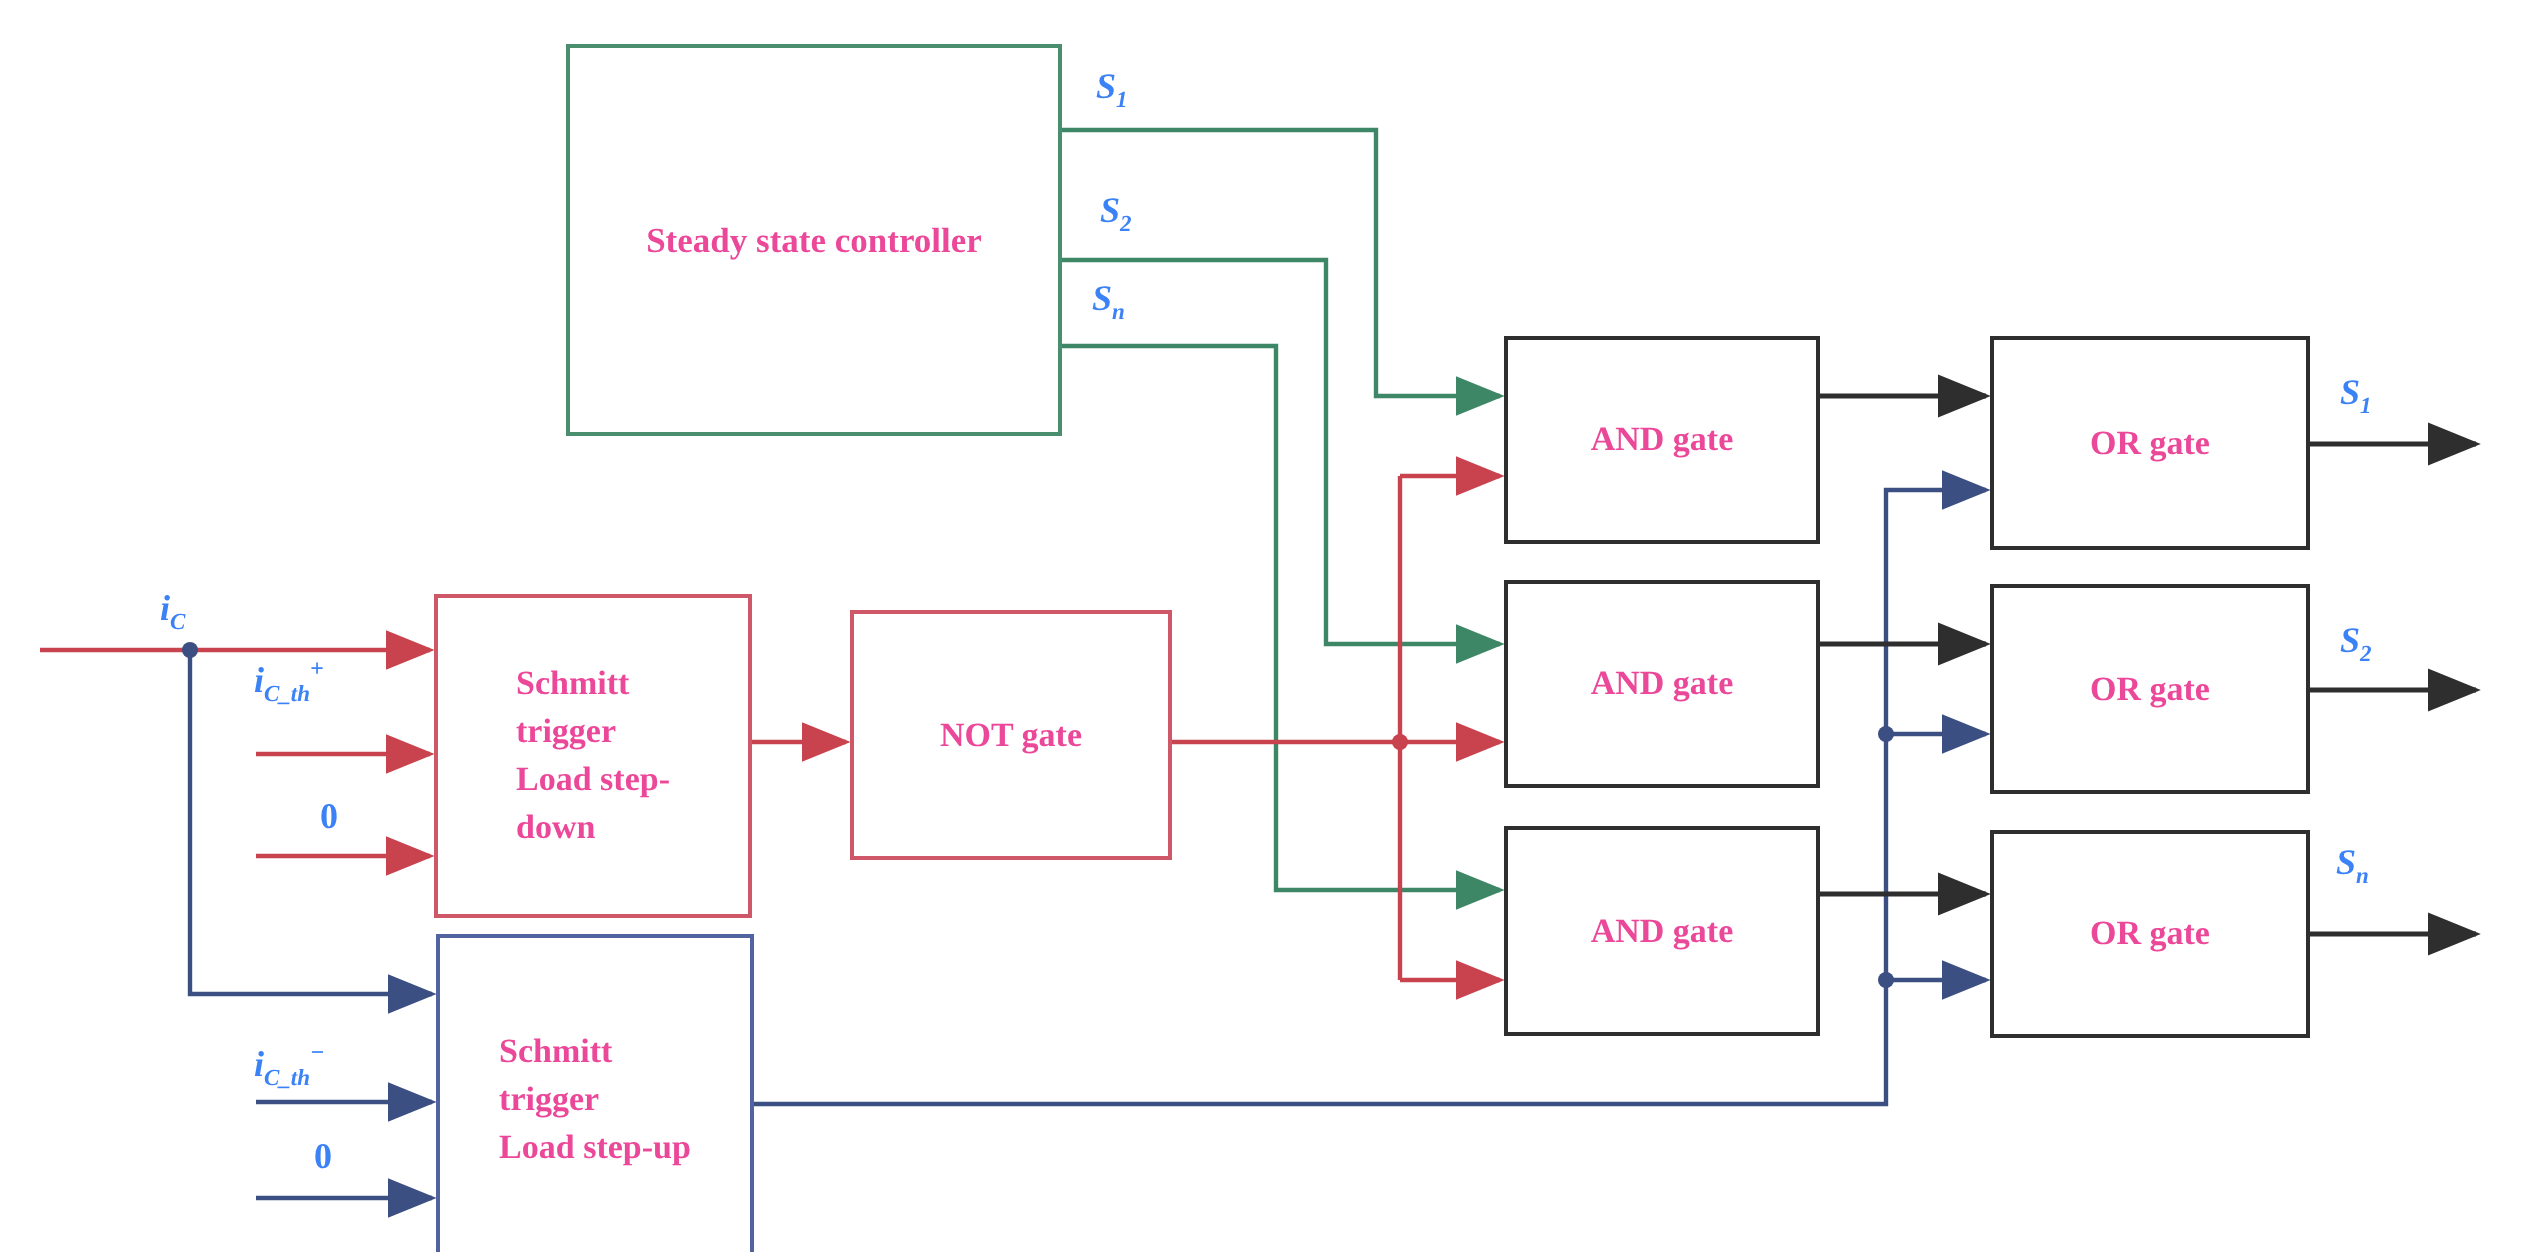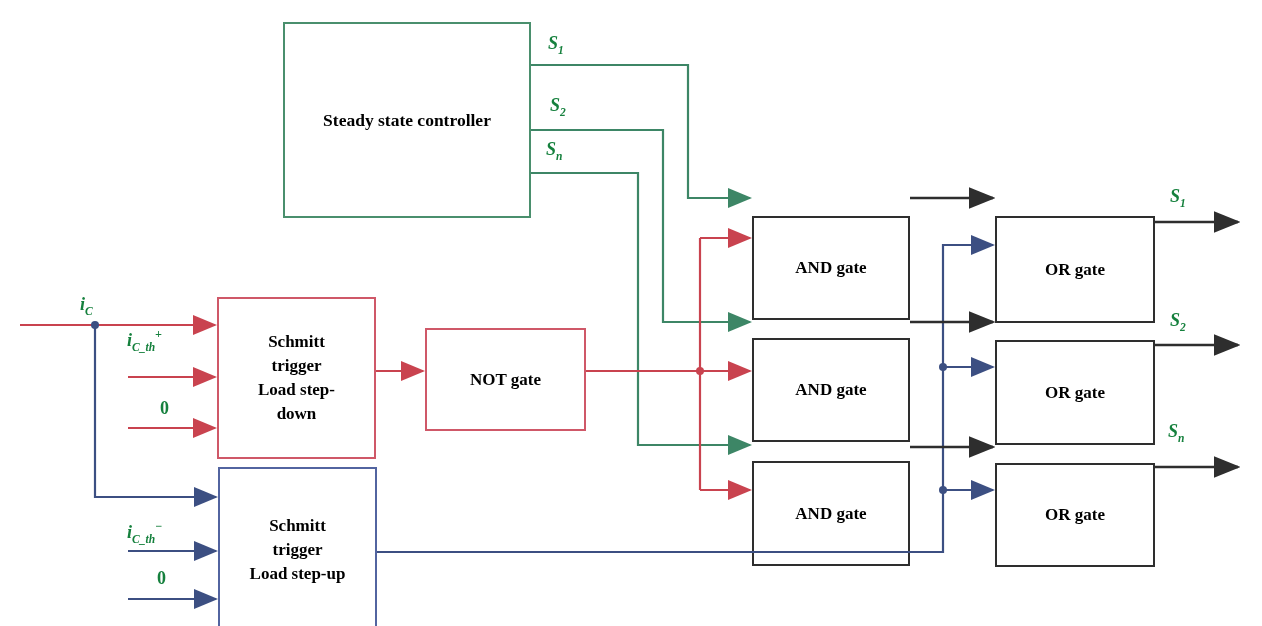--- a/index.html
+++ b/index.html
@@ -5,27 +5,27 @@
   :root{
     --green:#3d8666; --green-border:#4a8f6d;
     --red:#c9434f;   --red-border:#cf5868;
     --blue:#3c4f82;  --blue-border:#5264a0;
     --dark:#2e2e2e;
   }
   html,body{margin:0;padding:0;background:#fff;}
   #canvas{position:relative;width:1262px;height:626px;background:#ffffff;overflow:hidden;
           font-family:"Liberation Serif", serif;}
   .box{position:absolute;background:#fff;display:flex;align-items:center;justify-content:center;
-       text-align:center;font-weight:bold;font-size:17px;color:#000000;white-space:pre-line;
+       text-align:left;font-weight:bold;font-size:17px;color:#ec4899;white-space:pre-line;
        line-height:1.4;box-sizing:border-box;}
   .b-green{border:2px solid var(--green-border);}
   .b-red{border:2px solid var(--red-border);}
   .b-blue{border:2px solid var(--blue-border);}
-  .b-dark{border:2.5px solid var(--dark);margin-top:48px;}
-  .sig{position:absolute;font-weight:bold;font-style:italic;font-size:18px;color:#15803d;
+  .b-dark{border:2.5px solid var(--dark);}
+  .sig{position:absolute;font-weight:bold;font-style:italic;font-size:18px;color:#3b82f6;
        white-space:nowrap;}
   .sig sub{font-size:11.5px;font-style:italic;}
   .sig sup{font-size:12px;position:relative;top:-1px;}
   svg.wires{position:absolute;left:0;top:0;pointer-events:none;}
   .wg{stroke:var(--green);stroke-width:2.2;fill:none;}
   .wr{stroke:var(--red);stroke-width:2.2;fill:none;}
   .wb{stroke:var(--blue);stroke-width:2.2;fill:none;}
   .wk{stroke:var(--dark);stroke-width:2.4;fill:none;}
   .fg{fill:var(--green);} .fr{fill:var(--red);} .fb{fill:var(--blue);} .fk{fill:var(--dark);}
 </style>
@@ -38,21 +38,21 @@
 
   <div class="box b-red" style="left:217px;top:297px;width:159px;height:162px;">Schmitt
 trigger
 Load step-
 down</div>
 
   <div class="box b-blue" style="left:218px;top:467px;width:159px;height:166px;">Schmitt
 trigger
 Load step-up</div>
 
-  <div class="box b-red" style="left:425px;top:328px;width:161px;height:103px;">NOT gate</div>
+  <div class="box b-red" style="left:425px;top:305px;width:161px;height:125px;">NOT gate</div>
 
   <div class="box b-dark" style="left:752px;top:168px;width:158px;height:104px;">AND gate</div>
   <div class="box b-dark" style="left:752px;top:290px;width:158px;height:104px;">AND gate</div>
   <div class="box b-dark" style="left:752px;top:413px;width:158px;height:105px;">AND gate</div>
 
   <div class="box b-dark" style="left:995px;top:168px;width:160px;height:107px;">OR gate</div>
   <div class="box b-dark" style="left:995px;top:292px;width:160px;height:105px;">OR gate</div>
   <div class="box b-dark" style="left:995px;top:415px;width:160px;height:104px;">OR gate</div>
 
   <span class="sig" style="left:80px;top:294px;">

